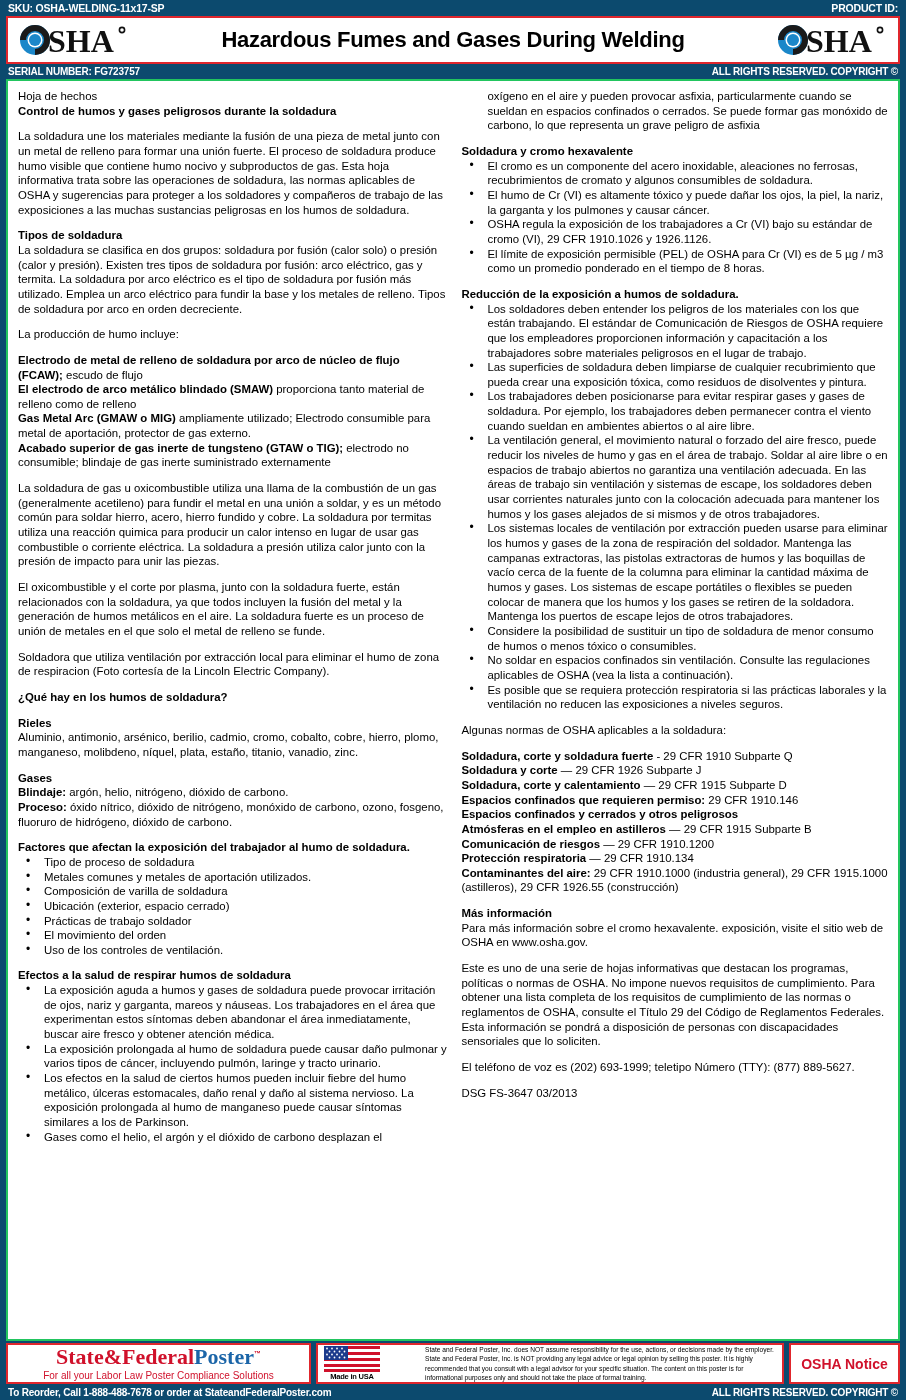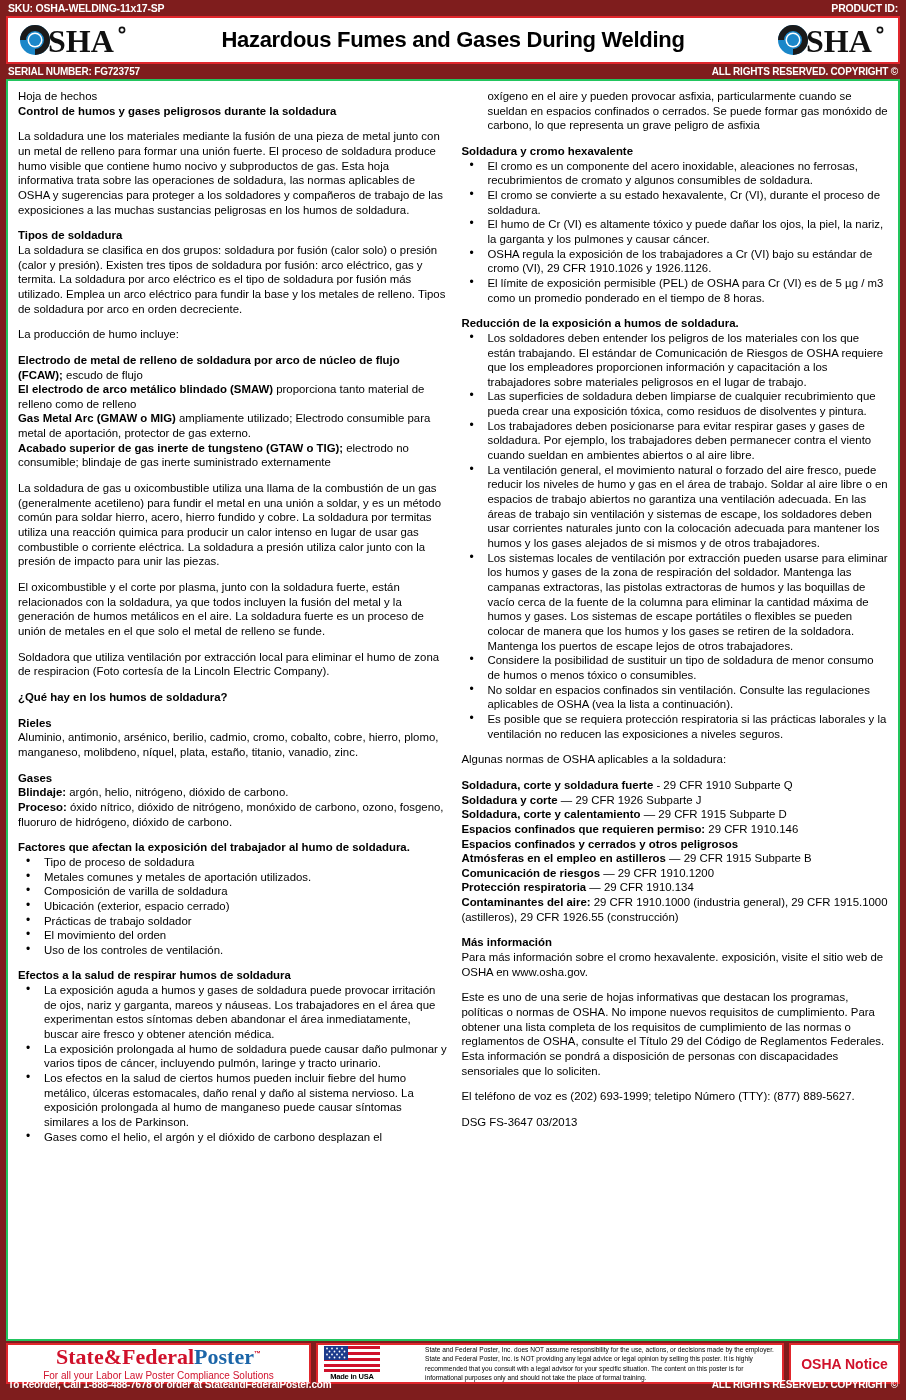--- a/index.html
+++ b/index.html
@@ -5,21 +5,21 @@
   html,body{margin:0;padding:0;}
   body{
     width:906px;height:1400px;
     background:#0a8040;
     font-family:"Liberation Sans", sans-serif;
     overflow:hidden;
   }
   .poster{
     position:relative;
     width:906px;height:1400px;
-    background:#7f1d1d;
+    background:#0c4a6e;
     box-sizing:border-box;
   }
 
   
   .skustrip{
     height:16px;
     display:flex;align-items:center;justify-content:space-between;
     padding:0 8px;
     box-sizing:border-box;
   }
@@ -173,21 +173,21 @@
   }
   .fbox-notice{
     width:111px;
     display:flex;align-items:center;justify-content:center;
   }
   .notice-text{
     color:#d0112b;font-size:14px;font-weight:bold;white-space:nowrap;
   }
   .footer-strip{
     position:absolute;
-    left:0;right:0;bottom:8px;height:15px;
+    left:0;right:0;bottom:0;height:15px;
     display:flex;align-items:center;justify-content:space-between;
     padding:0 8px;box-sizing:border-box;
   }
   .footer-strip span{
     color:#ffffff;font-size:10px;font-weight:bold;letter-spacing:-0.2px;
     white-space:nowrap;
   }
 </style>
 </head>
 <body>
@@ -297,21 +297,20 @@
       </ul>
     </div>
 
     <div class="col col-right">
       <p class="runline" style="padding-left:26px;">oxígeno en el aire y pueden provocar asfixia, particularmente cuando se sueldan en espacios confinados o cerrados. Se puede formar gas monóxido de carbono, lo que representa un grave peligro de asfixia</p>
       <div class="spacer"></div>
 
       <p class="head">Soldadura y cromo hexavalente</p>
       <ul>
         <li>El cromo es un componente del acero inoxidable, aleaciones no ferrosas, recubrimientos de cromato y algunos consumibles de soldadura.</li>
-        <li>El cromo se convierte a su estado hexavalente, Cr (VI), durante el proceso de soldadura.</li>
         <li>El humo de Cr (VI) es altamente tóxico y puede dañar los ojos, la piel, la nariz, la garganta y los pulmones y causar cáncer.</li>
         <li>OSHA regula la exposición de los trabajadores a Cr (VI) bajo su estándar de cromo (VI), 29 CFR 1910.1026 y 1926.1126.</li>
         <li>El límite de exposición permisible (PEL) de OSHA para Cr (VI) es de 5 µg / m3 como un promedio ponderado en el tiempo de 8 horas.</li>
       </ul>
       <div class="spacer"></div>
 
       <p class="head">Reducción de la exposición a humos de soldadura.</p>
       <ul>
         <li>Los soldadores deben entender los peligros de los materiales con los que están trabajando. El estándar de Comunicación de Riesgos de OSHA requiere que los empleadores proporcionen información y capacitación a los trabajadores sobre materiales peligrosos en el lugar de trabajo.</li>
         <li>Las superficies de soldadura deben limpiarse de cualquier recubrimiento que pueda crear una exposición tóxica, como residuos de disolventes y pintura.</li>

